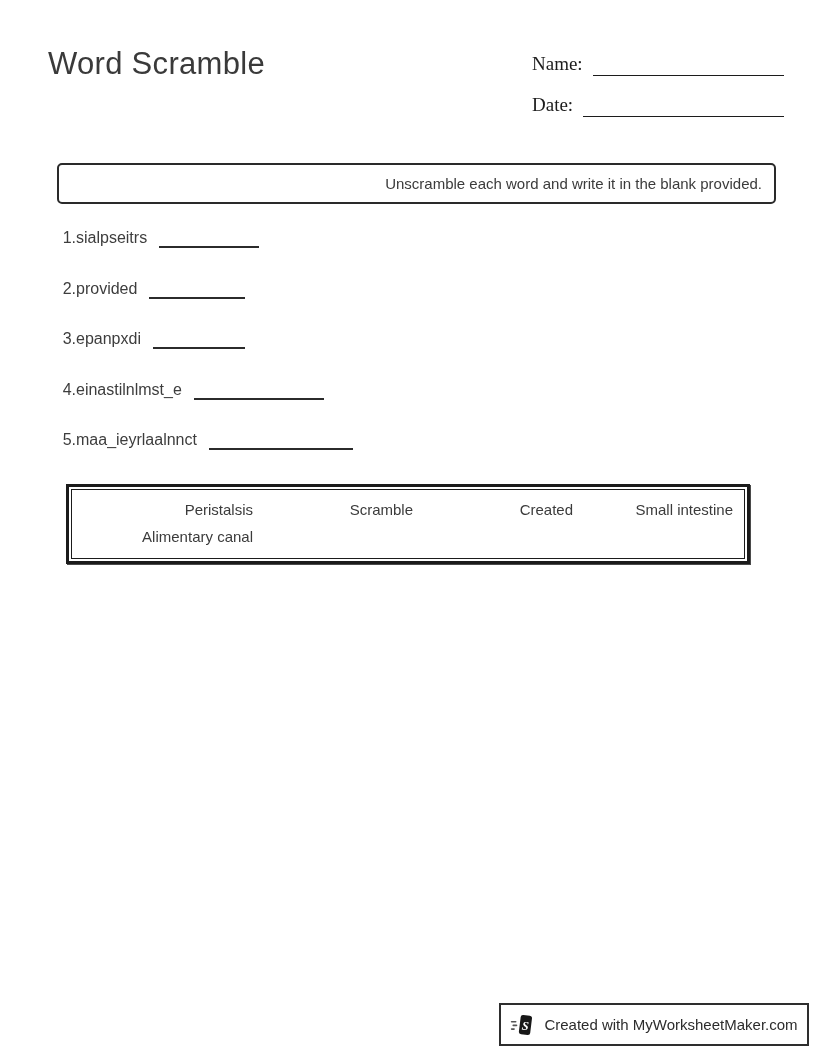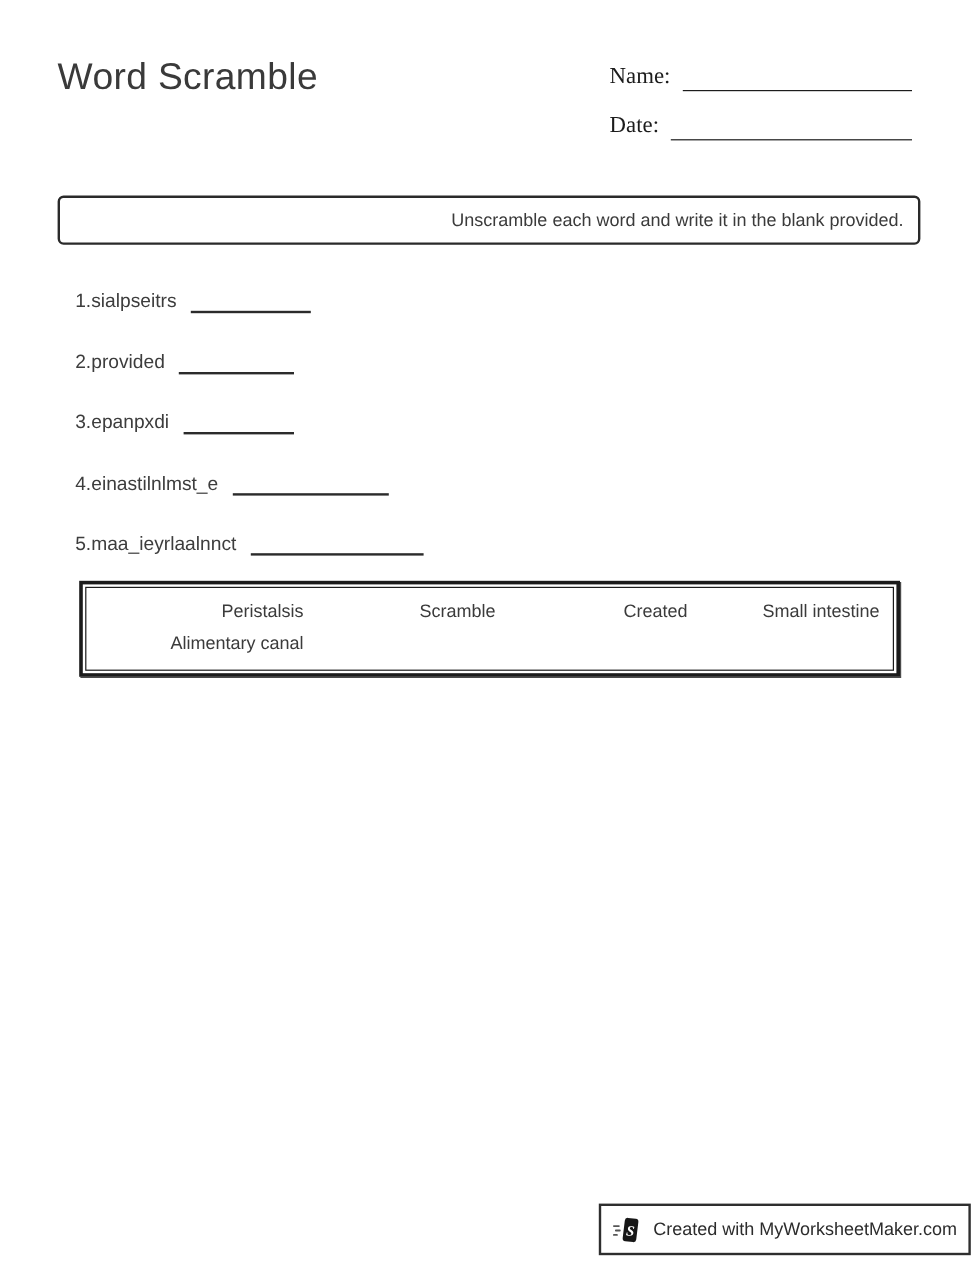--- a/index.html
+++ b/index.html
@@ -20,36 +20,36 @@
     left: 48px;
     top: 46px;
     font-size: 31px;
     font-weight: 400;
     color: #3a3a3a;
     letter-spacing: 0.3px;
   }
   .sig-block {
     position: absolute;
     top: 50px;
-    right: 56px;
+    right: 32px;
     width: 252px;
   }
   .sig-row {
     display: flex;
     align-items: flex-end;
     font-family: "Liberation Serif", "DejaVu Serif", serif;
     font-size: 19px;
     color: #1c1c1c;
     margin-bottom: 15px;
   }
   .sig-label { white-space: nowrap; margin-right: 10px; padding-bottom: 1px; }
   .sig-line { flex: 1; border-bottom: 1.6px solid #1c1c1c; height: 26px; }
   .instructions {
     position: absolute;
-    left: 48px;
+    left: 57px;
     top: 163px;
     width: 719px;
     border: 2px solid #2a2a2a;
     border-radius: 5px;
     padding: 10px 12px;
     font-size: 15px;
     color: #3b3b3b;
     background: #ffffff;
   }
   .items {
@@ -60,21 +60,21 @@
   }
   .item {
     display: flex;
     align-items: baseline;
     height: 21px;
     margin-bottom: 29.5px;
     font-size: 16px;
     color: #3d3d3d;
   }
   .item-number { width: 28px; }
-  .scrambled-word { margin-right: 12px; white-space: nowrap; margin-top: 14px; }
+  .scrambled-word { margin-right: 12px; white-space: nowrap; }
   .answer-blank {
     display: inline-block;
     height: 12px;
     border-bottom: 2px solid #2b2b2b;
     position: relative;
     top: 5px;
   }
   .word-bank-outer {
     position: absolute;
     left: 66px;

